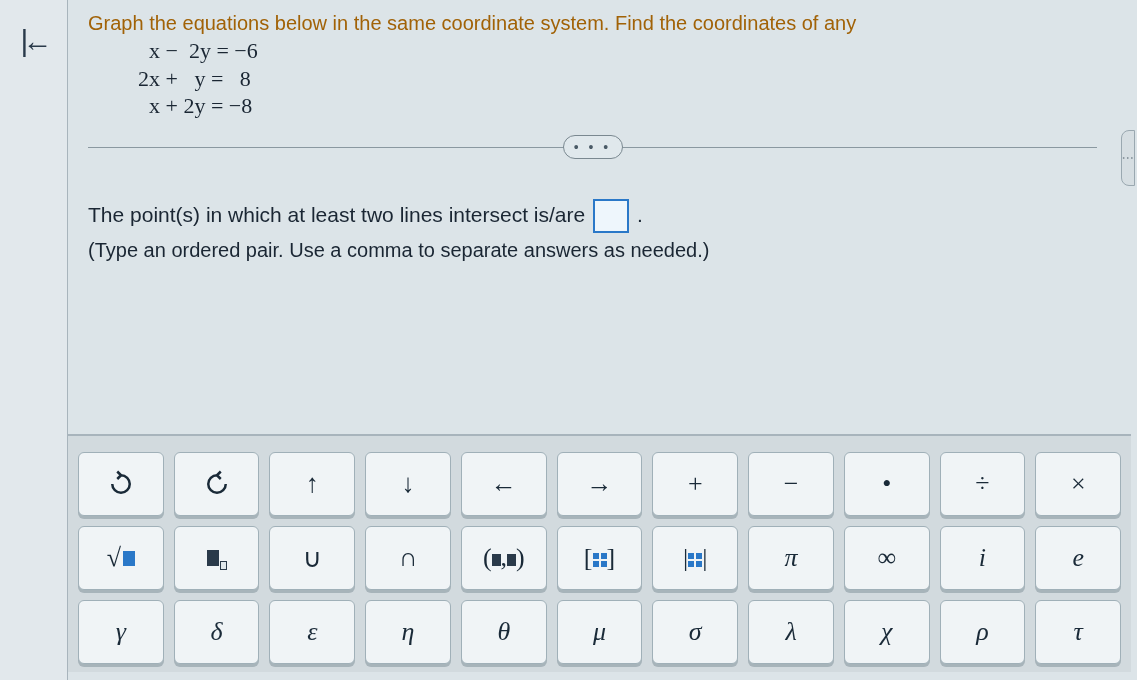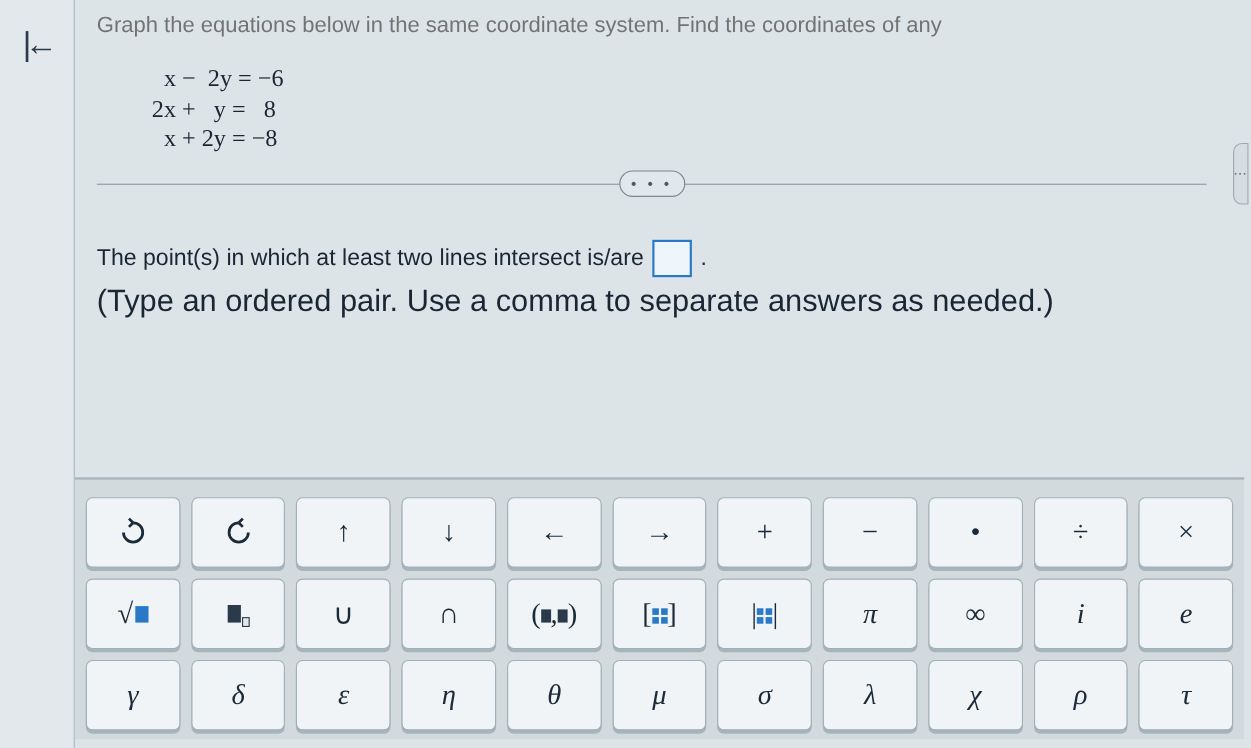--- a/index.html
+++ b/index.html
@@ -34,22 +34,21 @@
   .content {
     position: absolute;
     left: 68px;
     right: 20px;
     top: 0;
     padding: 10px 20px 0 20px;
   }
   .prompt {
     font-size: 20px;
     line-height: 1.35;
-    color: #737373;
-    margin-bottom: 20px;
+    color: #a16207;
   }
   .equations {
     font-family: 'Times New Roman', serif;
     font-size: 22px;
     margin-left: 50px;
     margin-bottom: 12px;
     white-space: pre;
     line-height: 1.25;
   }
   .divider-row {
@@ -89,21 +88,21 @@
   .answer-box {
     display: inline-block;
     width: 36px;
     height: 34px;
     border: 2px solid #2a78c8;
     background: #eef6fc;
     vertical-align: middle;
     margin: 0 2px;
   }
   .hint-line {
-    font-size: 28px;
+    font-size: 20px;
     color: #1a2633;
   }
   .keypad-wrap {
     position: absolute;
     left: 68px;
     right: 6px;
     bottom: 8px;
     border-top: 2px solid #a8b4bc;
     background: #d2dade;
     padding-top: 8px;

